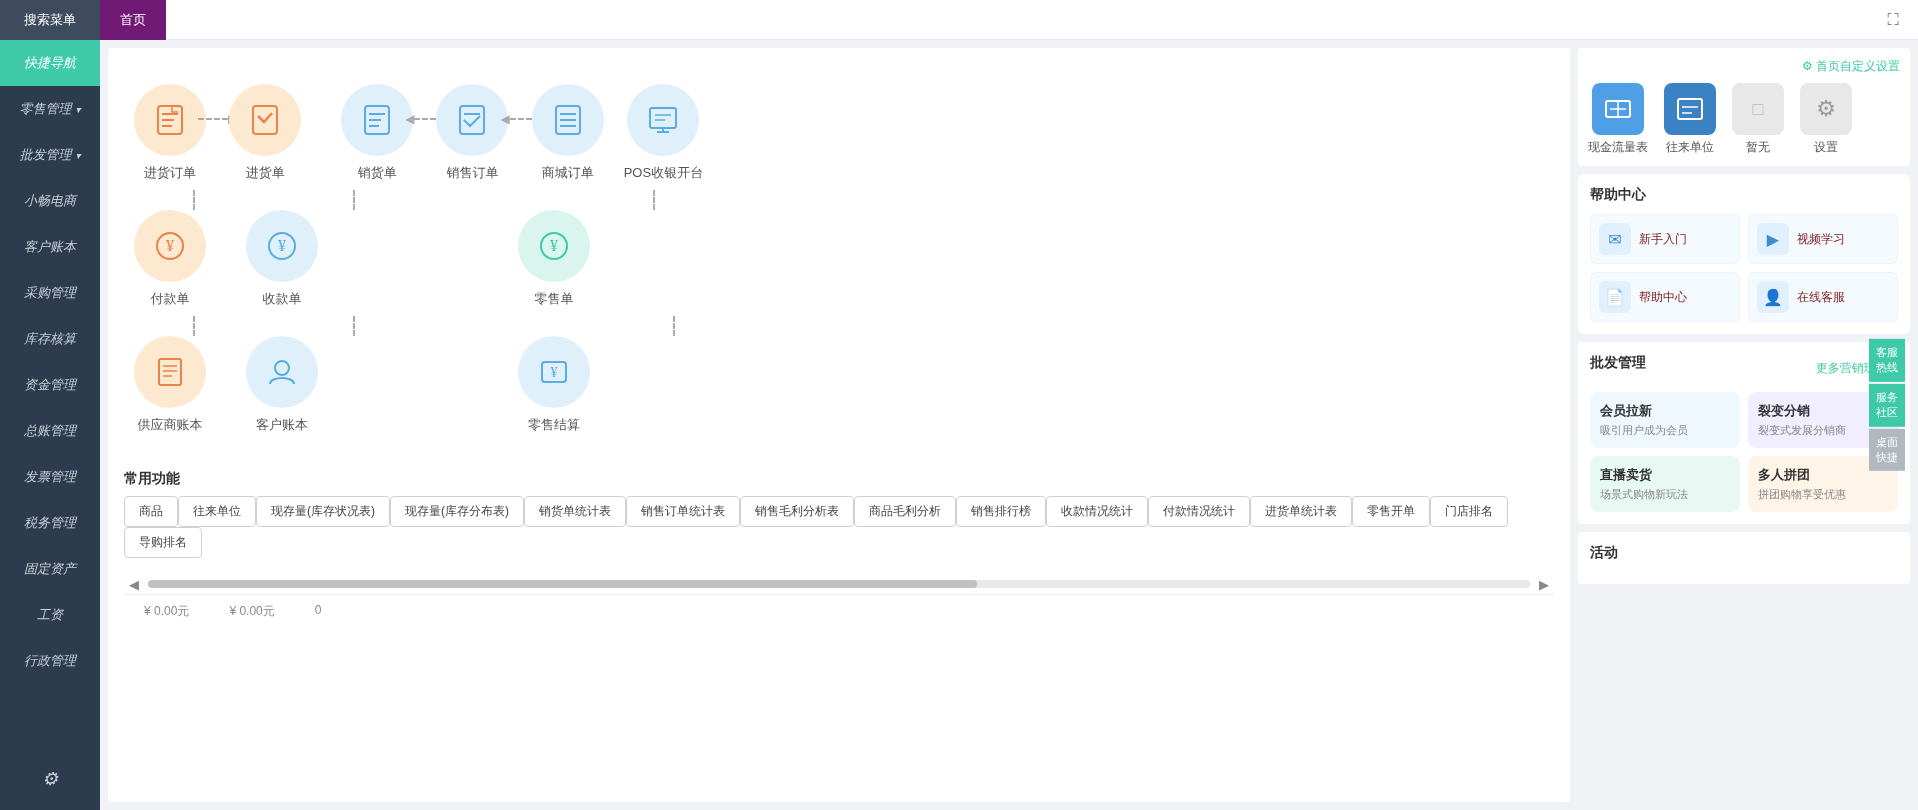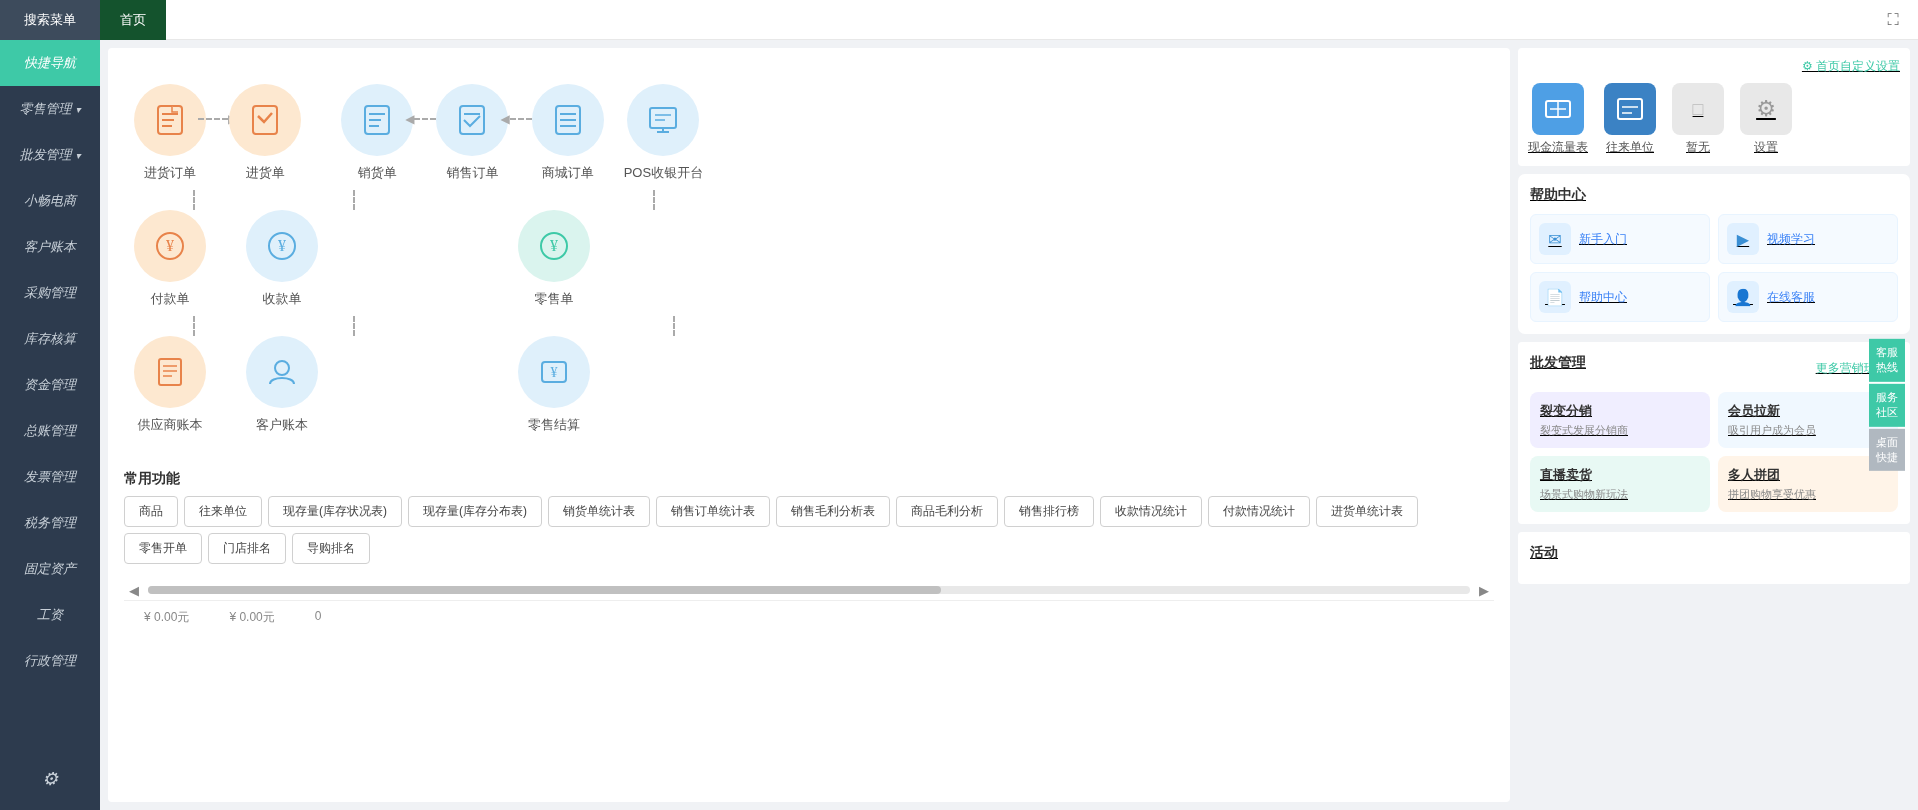--- a/index.html
+++ b/index.html
@@ -1,21 +1,21 @@
 <!DOCTYPE html>
 <html><head>
   <meta charset="utf-8">
   <style>
     * { box-sizing: border-box; margin: 0; padding: 0; }
     body { font-family: 'Microsoft YaHei', sans-serif; font-size: 13px; background: #f0f2f5; display: flex; flex-direction: column; height: 810px; overflow: hidden; }
 
     
     .top-bar { display: flex; align-items: center; background: #fff; height: 40px; border-bottom: 1px solid #e8e8e8; flex-shrink: 0; }
     .search-menu { background: #3d4b5c; color: #fff; width: 100px; height: 40px; display: flex; align-items: center; justify-content: center; font-size: 13px; flex-shrink: 0; cursor: pointer; }
-    .tab-home { background: #14532d; color: #fff; padding: 0 20px; height: 40px; display: flex; align-items: center; font-size: 13px; cursor: pointer; flex-shrink: 0; }
+    .tab-home { background: #701a75; color: #fff; padding: 0 20px; height: 40px; display: flex; align-items: center; font-size: 13px; cursor: pointer; flex-shrink: 0; }
     .top-right { margin-left: auto; padding-right: 10px; display: flex; align-items: center; }
     .fullscreen-btn { width: 30px; height: 30px; display: flex; align-items: center; justify-content: center; cursor: pointer; color: #666; font-size: 16px; }
 
     
     .main { display: flex; flex: 1; overflow: hidden; }
 
     
     .sidebar { width: 100px; background: #2d3b4e; display: flex; flex-direction: column; flex-shrink: 0; overflow-y: auto; font-style: italic; }
     .sidebar-item { color: #c8d0d8; padding: 14px 0; text-align: center; font-size: 13px; cursor: pointer; display: flex; align-items: center; justify-content: center; gap: 4px; }
     .sidebar-item.active { background: #3ec9a7; color: #fff; }
@@ -23,41 +23,41 @@
     .sidebar-bottom { margin-top: auto; padding: 10px 0; background: #2d3b4e; }
     .sidebar-gear { color: #c8d0d8; text-align: center; padding: 10px 0; cursor: pointer; font-size: 18px; }
 
     
     .content { flex: 1; display: flex; overflow: hidden; }
 
     
     .main-panel { flex: 1; background: #fff; margin: 8px; border-radius: 4px; overflow: auto; padding: 16px; }
 
     
-    .right-panel { width: 400px; flex-shrink: 0; display: flex; flex-direction: column; gap: 8px; padding: 8px 8px 8px 0; overflow-y: auto; text-decoration: underline; }
+    .right-panel { width: 340px; flex-shrink: 0; display: flex; flex-direction: column; gap: 8px; padding: 8px 8px 8px 0; overflow-y: auto; }
 
     
     .quick-nav-icons { background: #fff; border-radius: 4px; padding: 10px; }
     .quick-nav-header { display: flex; justify-content: flex-end; margin-bottom: 8px; font-size: 12px; color: #3ec9a7; cursor: pointer; }
     .quick-icons-row { display: flex; gap: 16px; align-items: flex-start; }
     .quick-icon-item { display: flex; flex-direction: column; align-items: center; gap: 4px; cursor: pointer; }
     .quick-icon-box { width: 52px; height: 52px; border-radius: 8px; display: flex; align-items: center; justify-content: center; font-size: 22px; }
     .quick-icon-box.blue { background: #4e9fe5; color: #fff; }
     .quick-icon-box.blue2 { background: #3b82c4; color: #fff; }
     .quick-icon-box.gray { background: #e8e8e8; color: #aaa; }
     .quick-icon-box.gear { background: #e8e8e8; color: #aaa; }
     .quick-icon-label { font-size: 12px; color: #555; text-align: center; }
 
     
     .help-center { background: #fff; border-radius: 7px; padding: 12px; }
     .section-title { font-size: 14px; font-weight: bold; color: #333; margin-bottom: 10px; }
     .help-grid { display: grid; grid-template-columns: 1fr 1fr; gap: 8px; }
     .help-item { display: flex; align-items: center; gap: 8px; padding: 8px; border: 1px solid #e8f4ff; border-radius: 6px; cursor: pointer; background: #f5faff; }
     .help-icon { width: 32px; height: 32px; border-radius: 6px; display: flex; align-items: center; justify-content: center; font-size: 16px; background: #e0f0ff; color: #3a8fd4; flex-shrink: 0; }
-    .help-text { font-size: 12px; color: #3b82f6; }
+    .help-text { font-size: 12px; color: #7f1d1d; }
 
     
     .marketing { background: #fff; border-radius: 4px; padding: 12px; }
     .marketing-header { display: flex; justify-content: space-between; align-items: center; margin-bottom: 10px; }
     .marketing-more { font-size: 12px; color: #3ec9a7; cursor: pointer; }
     .marketing-grid { display: grid; grid-template-columns: 1fr 1fr; gap: 8px; }
     .marketing-item { border-radius: 8px; padding: 10px; background: #f0f8ff; }
     .marketing-item-title { font-size: 13px; font-weight: bold; color: #333; margin-bottom: 3px; }
     .marketing-item-desc { font-size: 11px; color: #888; }
     .marketing-item.green { background: #e8f9f4; }
@@ -68,21 +68,21 @@
     .activity-header { background: #fff; border-radius: 4px; padding: 12px; }
     .flow-circle { width: 72px; height: 72px; border-radius: 50%; display: flex; align-items: center; justify-content: center; font-size: 28px; flex-shrink: 0; }
     .flow-circle.orange { background: #fde8d0; color: #e8834a; }
     .flow-circle.blue-light { background: #dff0fb; color: #5aade0; }
     .flow-circle.teal { background: #daf4ee; color: #3ec9a7; }
     .flow-label { font-size: 13px; color: #555; margin-top: 8px; text-align: center; }
 
     
     .common-func { margin-top: 16px; }
     .common-func-title { font-size: 14px; color: #333; margin-bottom: 8px; font-weight: bold; }
-    .func-grid { display: flex; flex-wrap: wrap; gap: 6px; }
+    .func-grid { display: flex; flex-wrap: wrap; gap: 0; }
     .func-btn { border: 1px solid #d0d0d0; border-radius: 4px; padding: 6px 14px; font-size: 12px; color: #444; cursor: pointer; background: #fff; }
 
     
     .scroll-bar-area { display: flex; align-items: center; gap: 4px; margin-top: 16px; }
     .scroll-bar-area .arrow-btn { width: 20px; height: 20px; display: flex; align-items: center; justify-content: center; cursor: pointer; color: #888; }
     .scroll-track { flex: 1; height: 8px; background: #e8e8e8; border-radius: 4px; }
     .scroll-thumb { width: 60%; height: 100%; background: #c0c0c0; border-radius: 4px; }
 
     
     .float-btns { position: fixed; right: 13px; top: 50%; transform: translateY(-50%); display: flex; flex-direction: column; gap: 2px; z-index: 100; }
@@ -475,27 +475,27 @@
           </div>
         </div>
       </div>
 
       <div class="marketing">
         <div class="marketing-header">
           <span class="section-title">批发管理</span>
           <span class="marketing-more">更多营销玩法 &gt;</span>
         </div>
         <div class="marketing-grid">
+          <div class="marketing-item">
+            <div class="marketing-item-title">会员拉新</div>
+            <div class="marketing-item-desc">吸引用户成为会员</div>
+          </div>
           <div class="marketing-item purple">
             <div class="marketing-item-title">裂变分销</div>
             <div class="marketing-item-desc">裂变式发展分销商</div>
-          </div>
-          <div class="marketing-item">
-            <div class="marketing-item-title">会员拉新</div>
-            <div class="marketing-item-desc">吸引用户成为会员</div>
           </div>
           <div class="marketing-item green">
             <div class="marketing-item-title">直播卖货</div>
             <div class="marketing-item-desc">场景式购物新玩法</div>
           </div>
           <div class="marketing-item orange">
             <div class="marketing-item-title">多人拼团</div>
             <div class="marketing-item-desc">拼团购物享受优惠</div>
           </div>
         </div>

